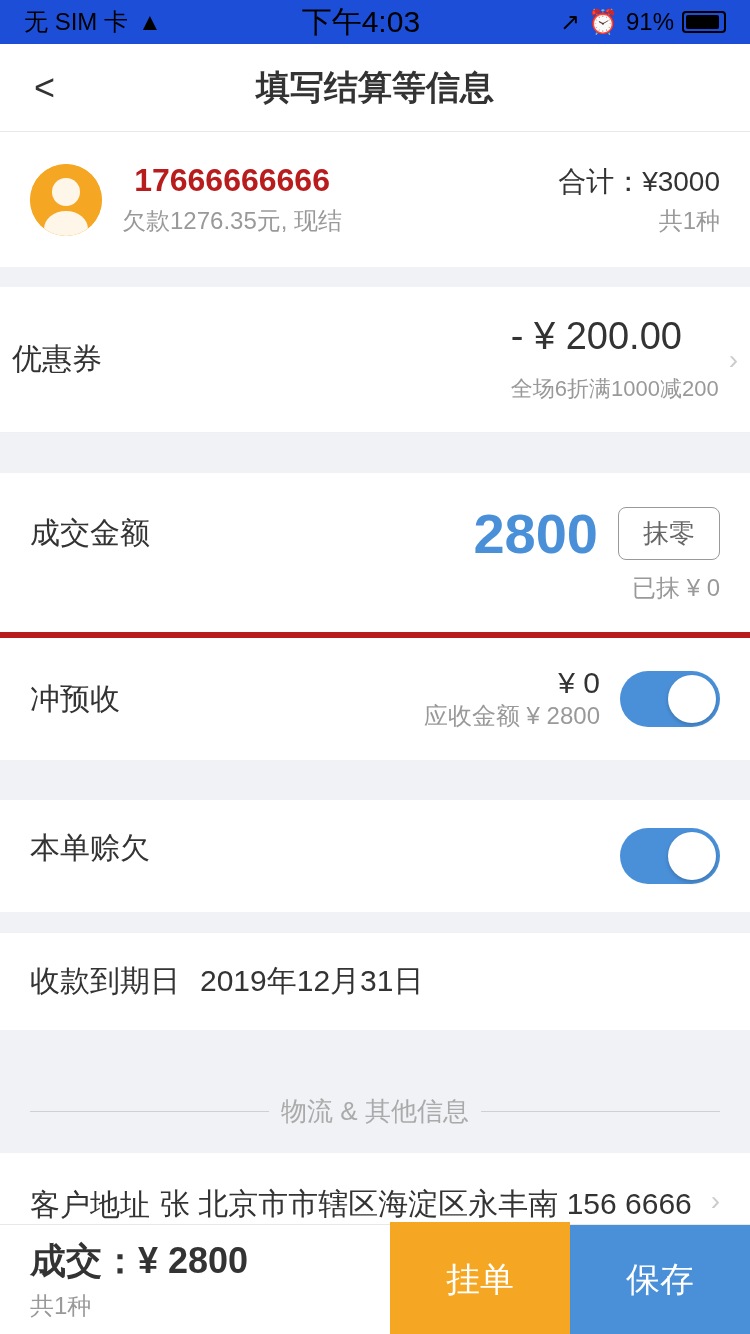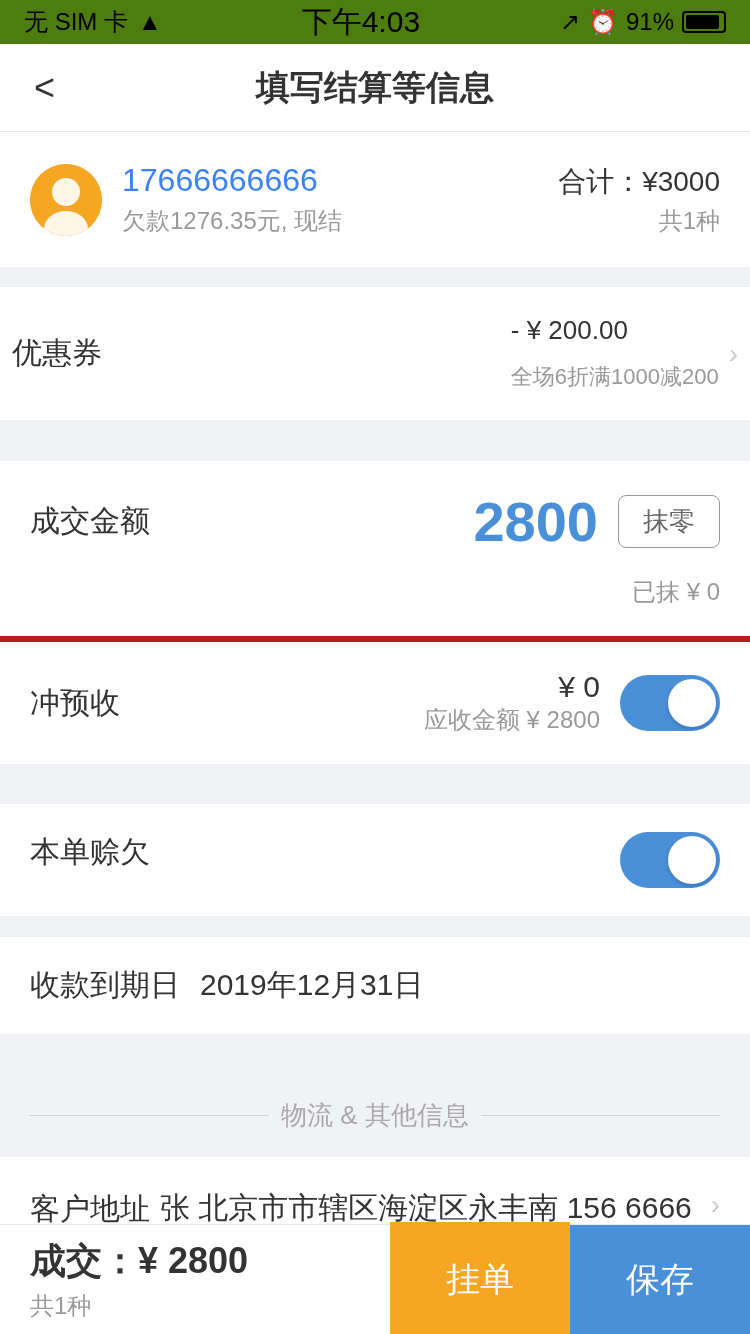--- a/index.html
+++ b/index.html
@@ -9,21 +9,21 @@
       min-height: 1334px;
       font-family: -apple-system, "PingFang SC", "Helvetica Neue", Arial, sans-serif;
       background: #f0f2f5;
       color: #333;
       font-size: 28px;
     }
 
     
     .status-bar {
       height: 44px;
-      background: #4d7c0f;
+      background: #1d4ed8;
       display: flex;
       align-items: center;
       justify-content: space-between;
       padding: 16px 24px;
       font-size: 24px;
       color: #000;
     }
     .status-left { display: flex; align-items: center; gap: 10px; }
     .status-center { font-size: 30px; font-weight: 500; }
     .status-right { display: flex; align-items: center; gap: 8px; font-size: 24px; }
@@ -89,22 +89,23 @@
       justify-content: center;
       overflow: hidden;
     }
     .avatar-icon {
       width: 72px;
       height: 72px;
     }
     .customer-detail {}
     .customer-phone {
       font-size: 32px;
-      font-weight: 400;
-      color: #3b82f6;
+      font-weight: 700;
+      color: #b91c1c;
+      text-align: center;
     }
     .customer-sub {
       font-size: 24px;
       color: #999;
       margin-top: 6px;
     }
     .customer-right {
       text-align: right;
     }
     .total-count {
@@ -125,21 +126,21 @@
     .row-label {
       font-size: 30px;
       color: #333;
     }
     .row-right {
       display: flex;
       align-items: center;
       gap: 10px;
     }
     .coupon-amount {
-      font-size: 26px;
+      font-size: 38px;
       color: #333;
       font-weight: 500;
     }
     .coupon-desc {
       font-size: 22px;
       color: #999;
       text-align: right;
       margin-top: 16px;
     }
     .chevron {
@@ -184,21 +185,21 @@
       padding: 8px 24px;
       font-size: 26px;
       color: #666;
       background: #fff;
       cursor: pointer;
     }
     .deal-sub {
       font-size: 24px;
       color: #999;
       text-align: right;
-      margin-top: 22px;
+      margin-top: 6px;
     }
 
     
     .prepay-section {
       background: #fff;
       padding: 28px 30px;
       display: flex;
       align-items: center;
       justify-content: space-between;
       border-top: 6px solid #b91c1c;

